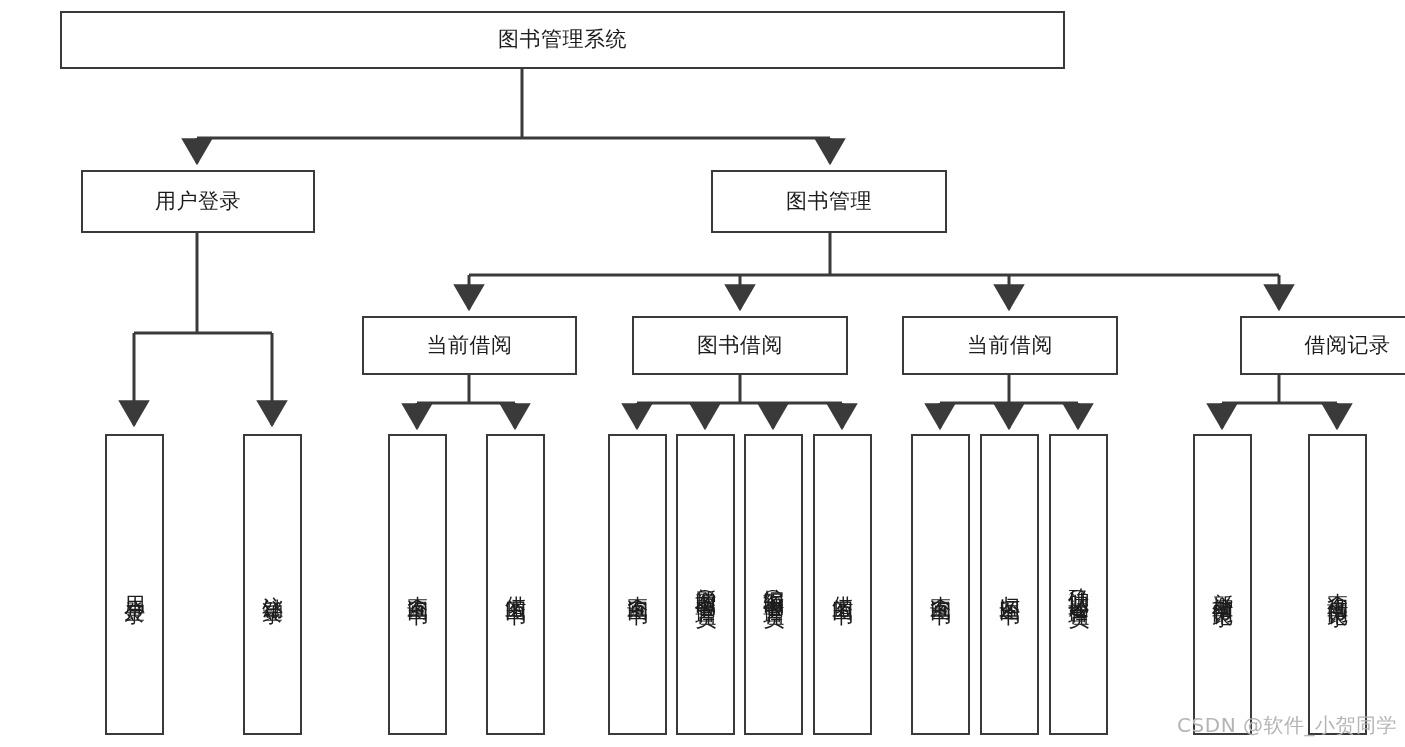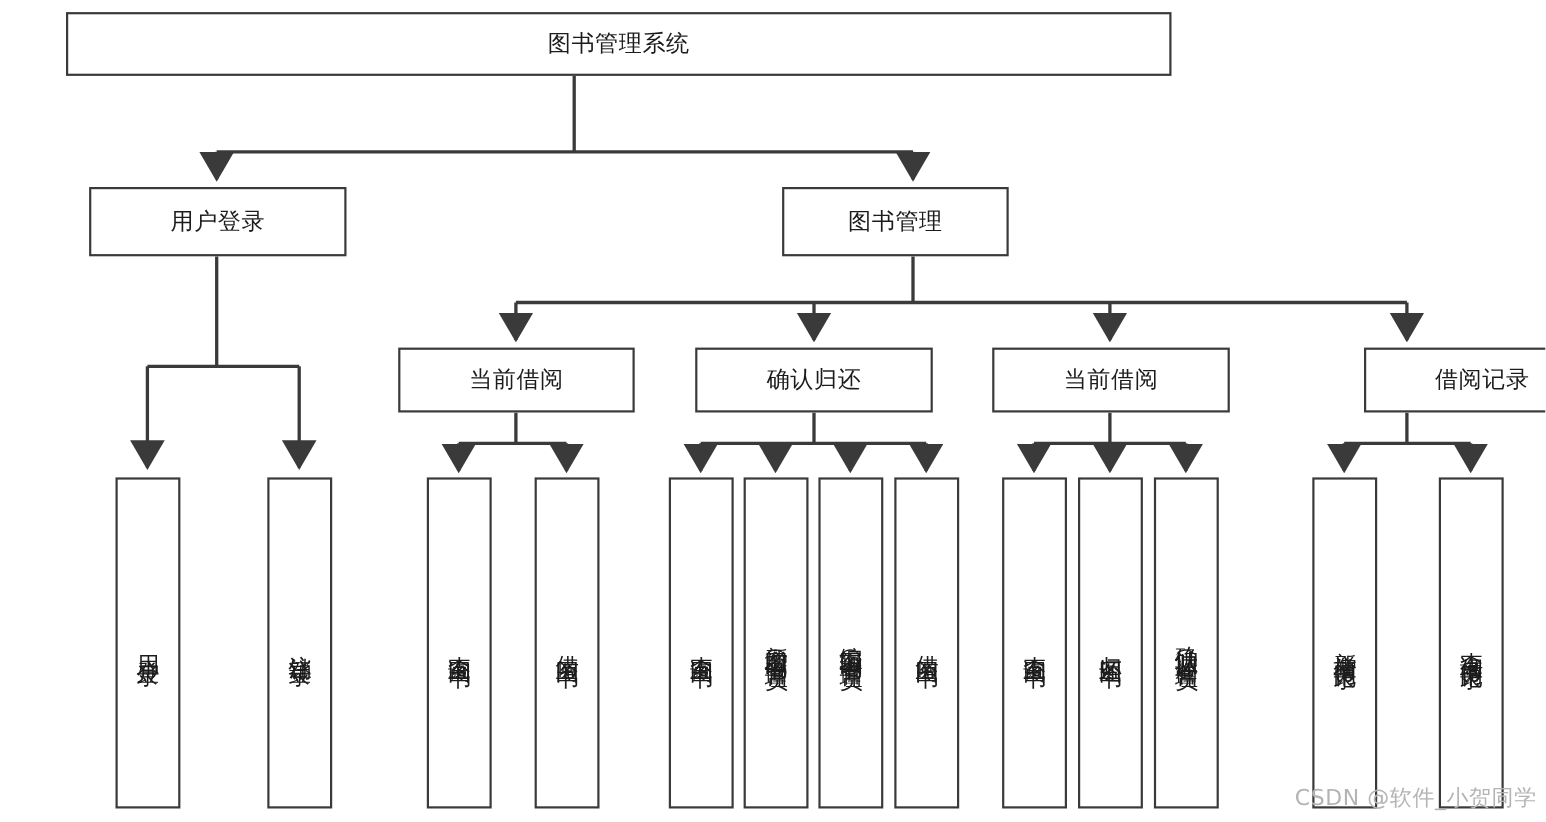--- a/index.html
+++ b/index.html
@@ -124,29 +124,29 @@
     </g>
   </svg>
 
   <div class="node horiz" style="left:20px; top:11px; width:1005px; height:58px;margin-left:40px;">
     <span class="label">图书管理系统</span>
   </div>
 
   <div class="node horiz" style="left:81px; top:170px; width:234px; height:63px;">
     <span class="label">用户登录</span>
   </div>
-  <div class="node horiz" style="left:711px; top:170px; width:206px; height:63px;">
+  <div class="node horiz" style="left:711px; top:170px; width:236px; height:63px;">
     <span class="label">图书管理</span>
   </div>
 
   <div class="node horiz" style="left:362px; top:316px; width:215px; height:59px;">
     <span class="label">当前借阅</span>
   </div>
   <div class="node horiz" style="left:632px; top:316px; width:216px; height:59px;">
-    <span class="label">确认归还</span>
+    <span class="label">图书借阅</span>
   </div>
   <div class="node horiz" style="left:902px; top:316px; width:216px; height:59px;justify-content:center;">
     <span class="label">当前借阅</span>
   </div>
   <div class="node horiz" style="left:1240px; top:316px; width:215px; height:59px;">
     <span class="label">借阅记录</span>
   </div>
 
   <div class="node vert" style="left:105px; top:434px; width:59px; height:301px;">
     <span class="label">用户登录</span>

